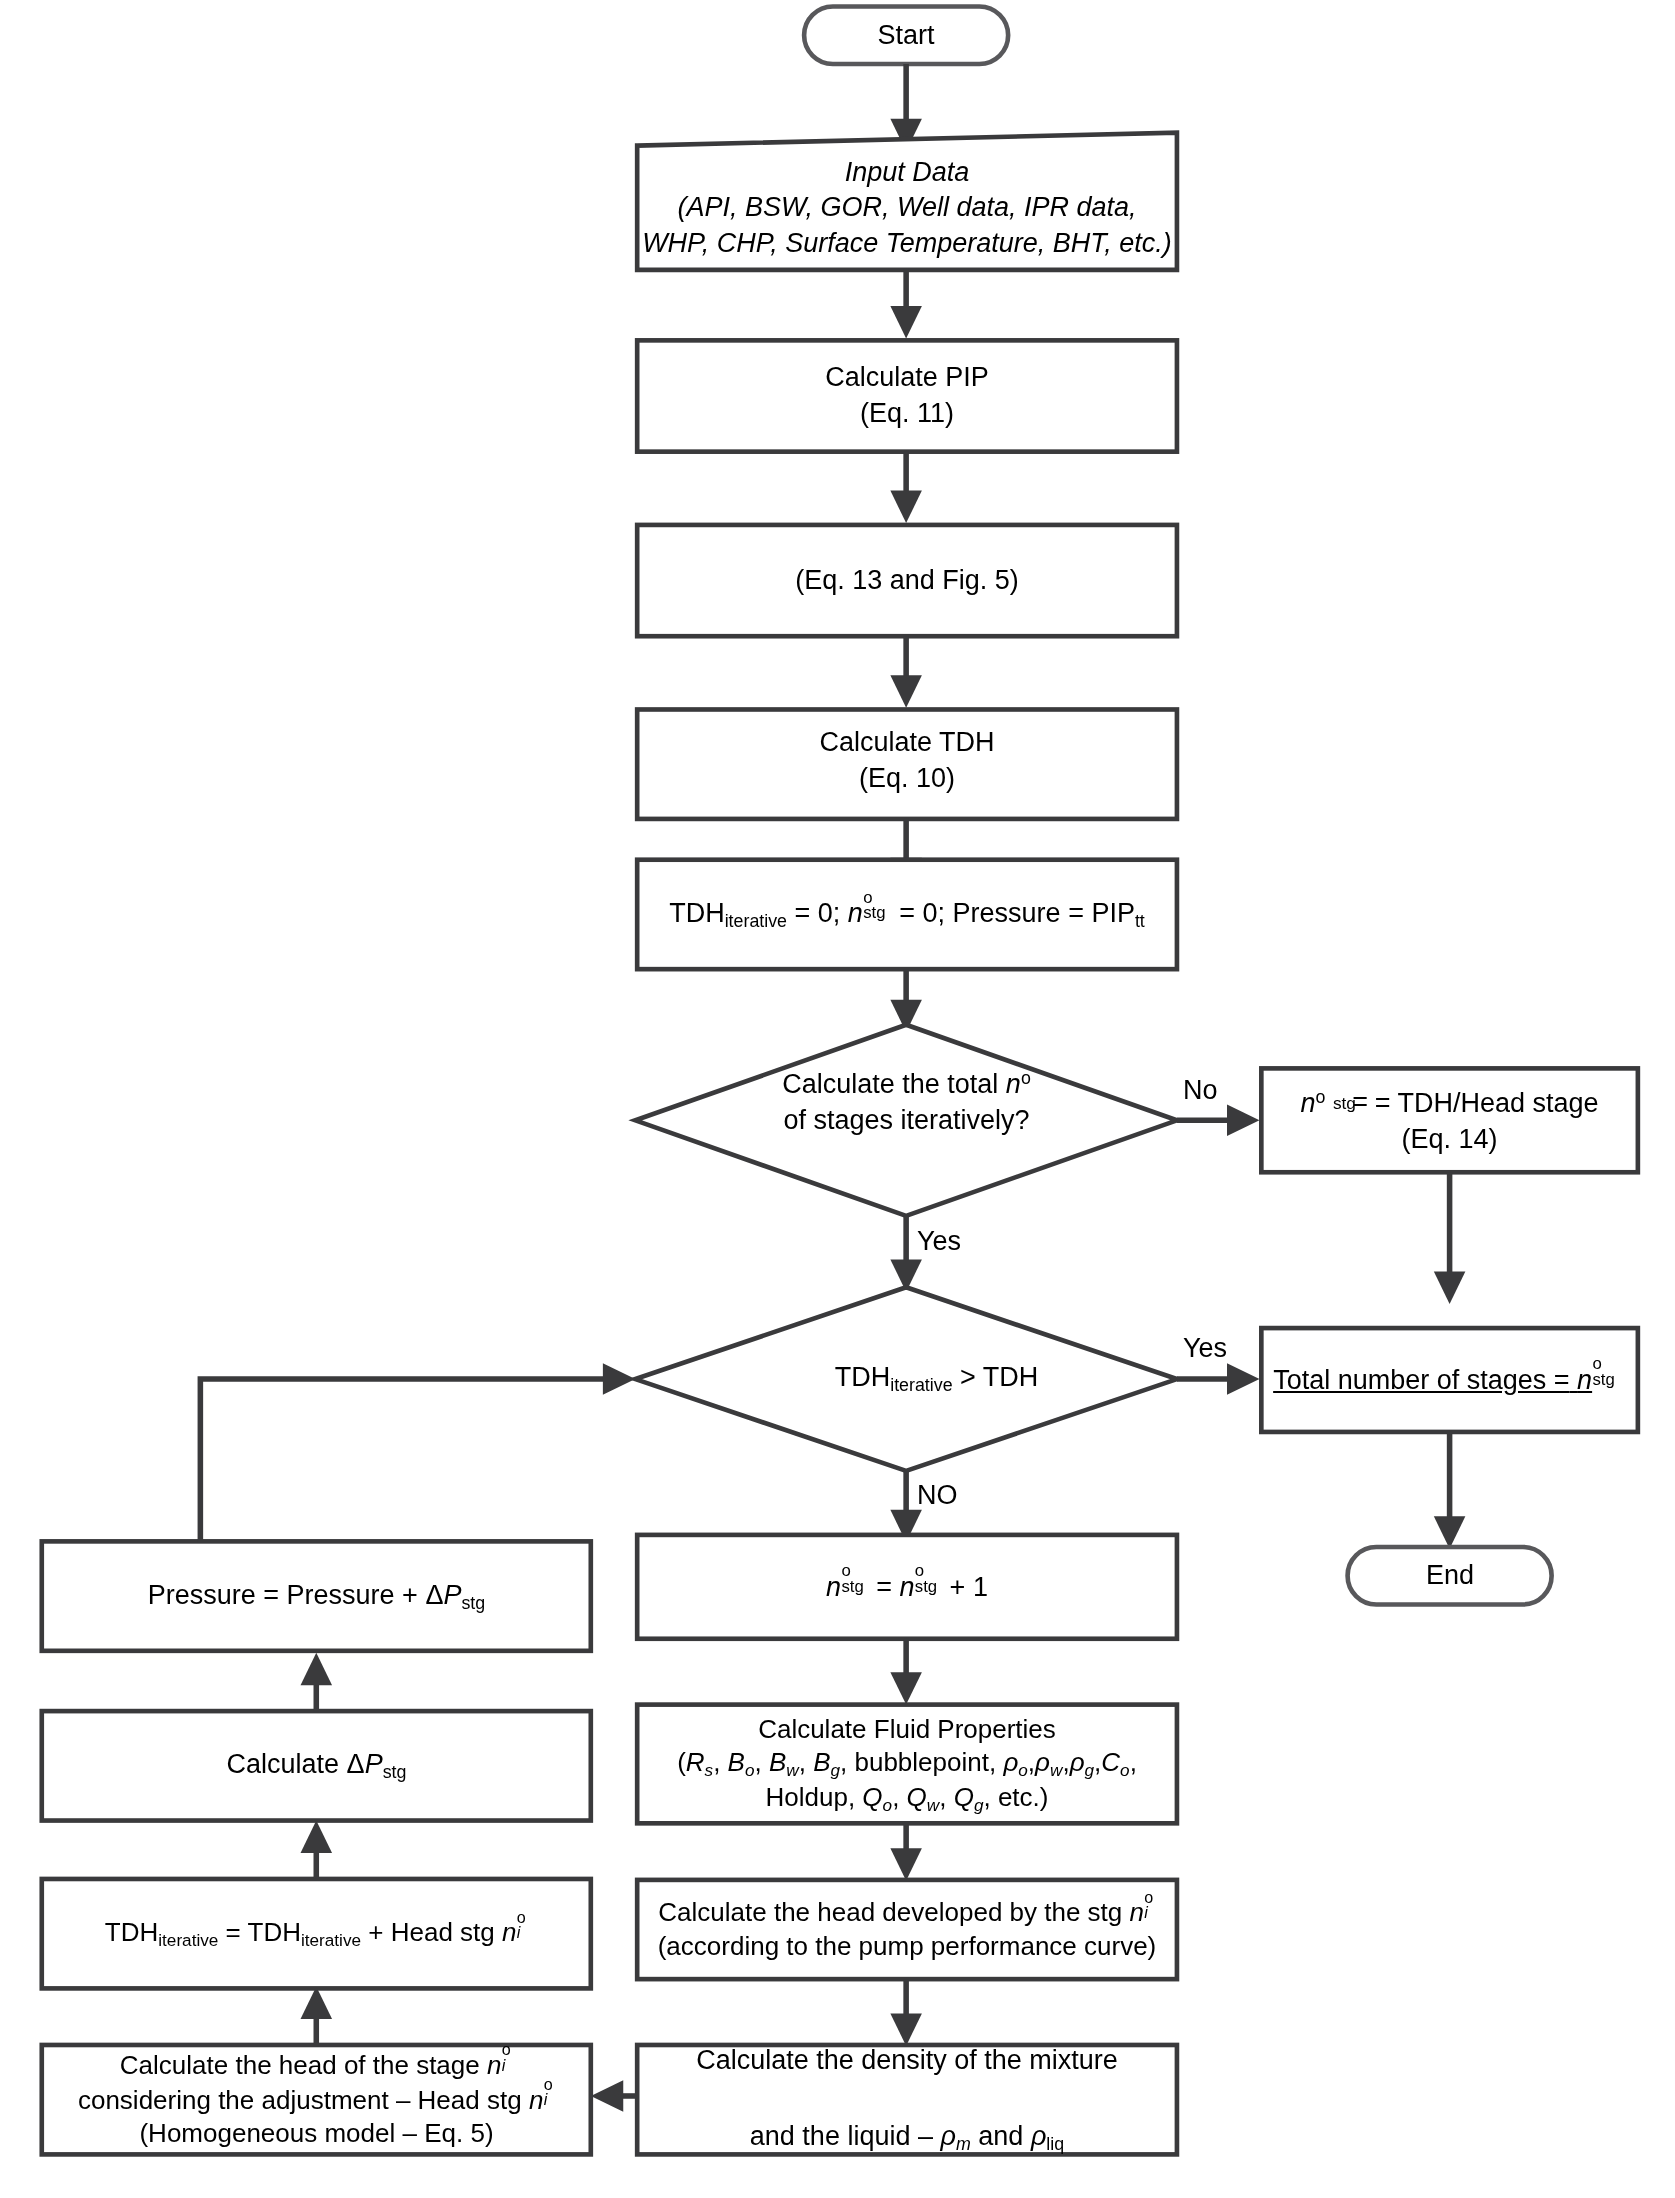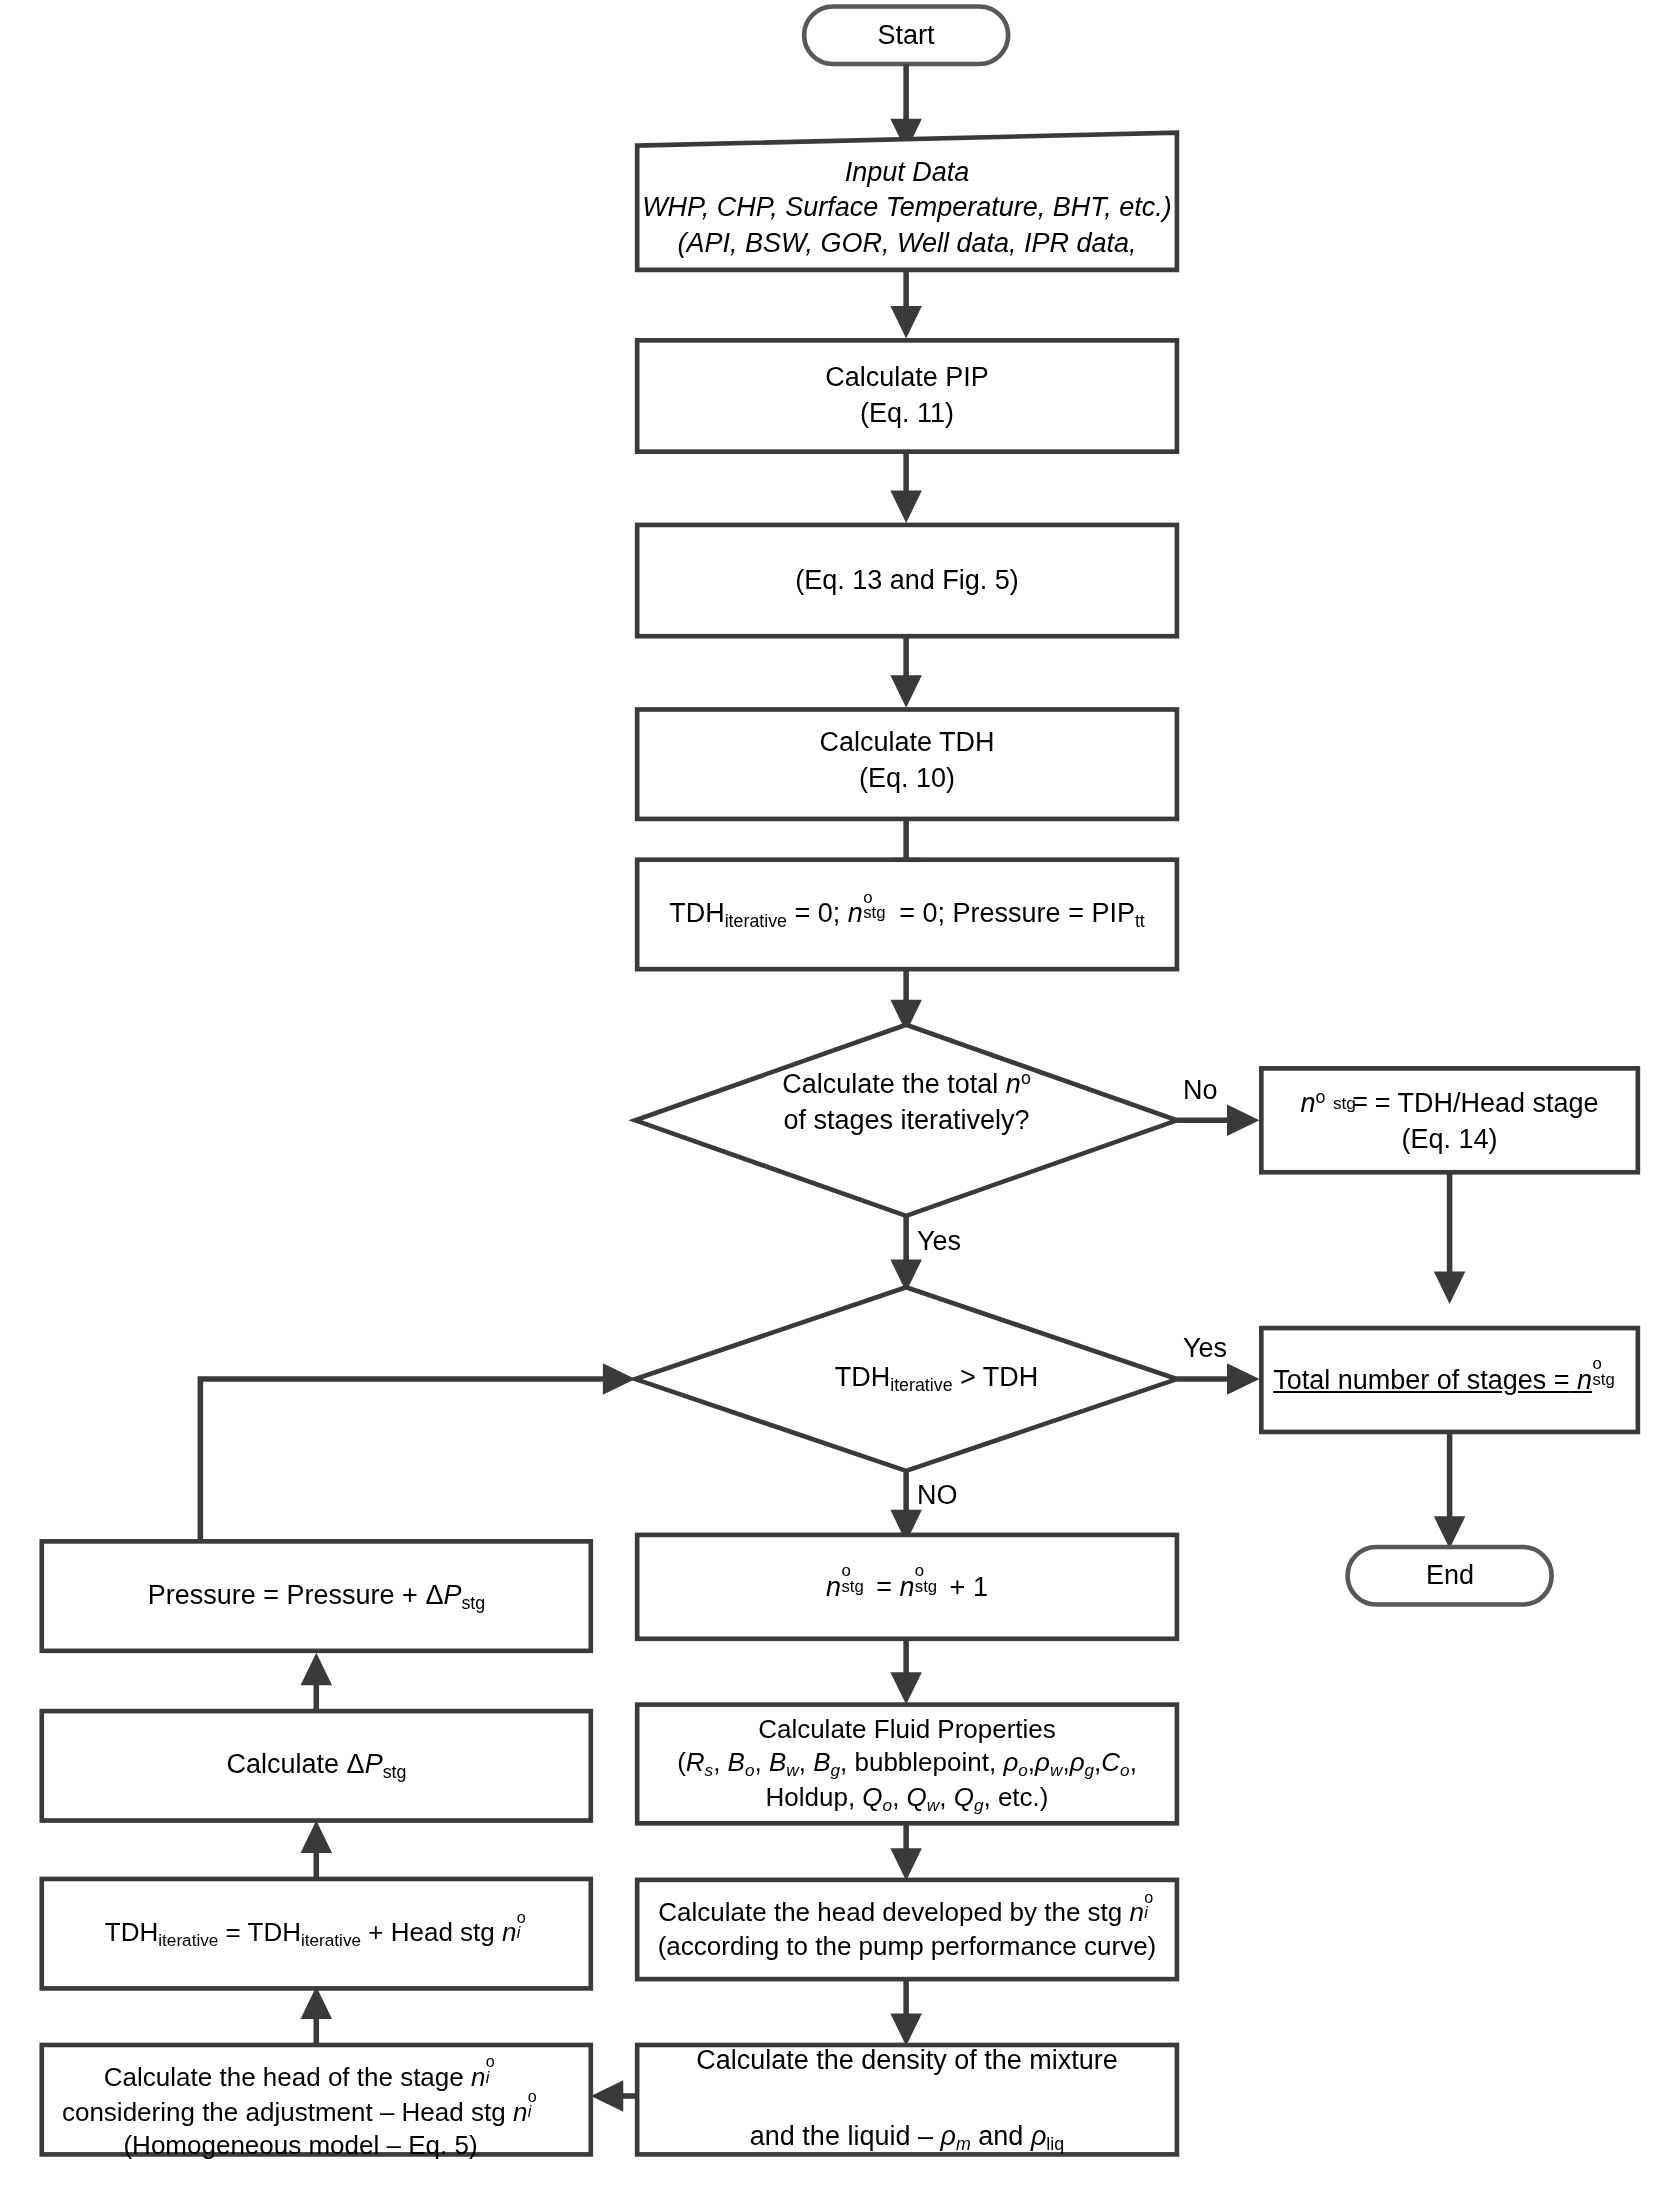--- a/index.html
+++ b/index.html
@@ -210,22 +210,22 @@
     <polygon class="arrowhead" points="685,1487 650,1470 650,1504"></polygon>
 
   </svg>
 
   <div class="nodetext" style="left:804px;top:6.5px;width:204px;height:58px;">
     <span class="ln">Start</span>
   </div>
 
   <div class="nodetext" style="left:637px;top:146px;width:540px;height:124px;font-style:italic;">
     <span class="ln">Input Data</span>
+    <span class="ln">(API, BSW, GOR, Well data, IPR data,</span>
     <span class="ln">WHP, CHP, Surface Temperature, BHT, etc.)</span>
-    <span class="ln">(API, BSW, GOR, Well data, IPR data,</span>
   </div>
 
   <div class="nodetext" style="left:637px;top:340px;width:540px;height:111px;">
     <span class="ln">Calculate PIP</span>
     <span class="ln">(Eq. 11)</span>
   </div>
 
   <div class="nodetext" style="left:637px;top:525px;width:540px;height:111px;">
     <span class="ln">(Eq. 13 and Fig. 5)</span>
   </div>
@@ -274,21 +274,21 @@
   <div class="nodetext" style="left:637px;top:1880px;width:540px;height:99px;font-size:26px;">
     <span class="ln"><span>Calculate the head developed by the stg</span> <i class="v">n</i><span class="supsub"><span class="s-up">o</span><span class="s-dn"><i class="v">i</i></span></span><span style="display:inline-block;width:0.45em"></span></span>
     <span class="ln">(according to the pump performance curve)</span>
   </div>
 
   <div class="nodetext" style="left:637px;top:2045px;width:540px;height:109px;gap:41px;">
     <span class="ln">Calculate the density of the mixture</span>
     <span class="ln"><span>and the liquid –</span> <i class="v">ρ</i><sub><i class="v">m</i></sub> <span>and</span> <i class="v">ρ</i><sub>liq</sub></span>
   </div>
 
-  <div class="nodetext" style="left:26px;top:2045px;width:549px;height:109px;font-size:26px;margin-top:12px;">
+  <div class="nodetext" style="left:42px;top:2045px;width:549px;height:109px;font-size:26px;">
     <span class="ln"><span>Calculate the head of the stage</span> <i class="v">n</i><span class="supsub"><span class="s-up">o</span><span class="s-dn"><i class="v">i</i></span></span><span style="display:inline-block;width:0.45em"></span></span>
     <span class="ln"><span>considering the adjustment – Head stg</span> <i class="v">n</i><span class="supsub"><span class="s-up">o</span><span class="s-dn"><i class="v">i</i></span></span><span style="display:inline-block;width:0.45em"></span></span>
     <span class="ln">(Homogeneous model – Eq. 5)</span>
   </div>
 
   <div class="nodetext" style="left:42px;top:1879px;width:549px;height:109px;font-size:26px;">
     <span class="ln">TDH<sub>iterative</sub> = TDH<sub>iterative</sub> <span>+ Head stg</span> <i class="v">n</i><span class="supsub"><span class="s-up">o</span><span class="s-dn"><i class="v">i</i></span></span><span style="display:inline-block;width:0.45em"></span></span>
   </div>
 
   <div class="nodetext" style="left:42px;top:1711px;width:549px;height:109px;">

